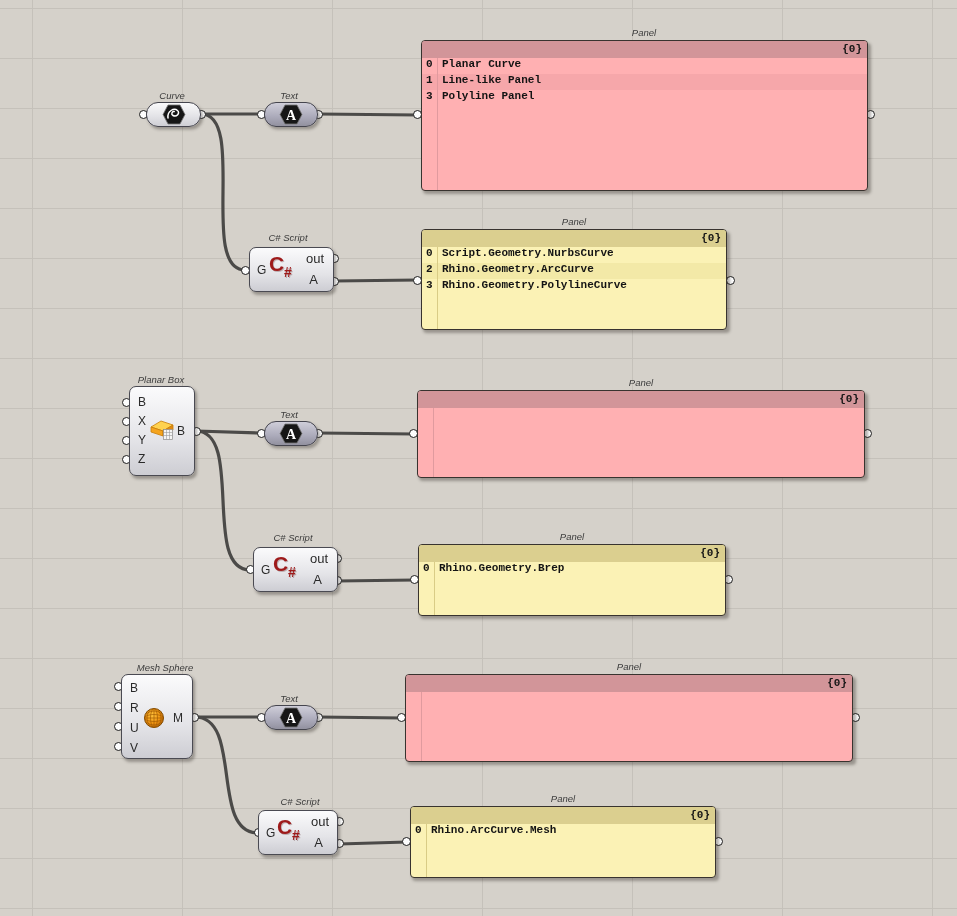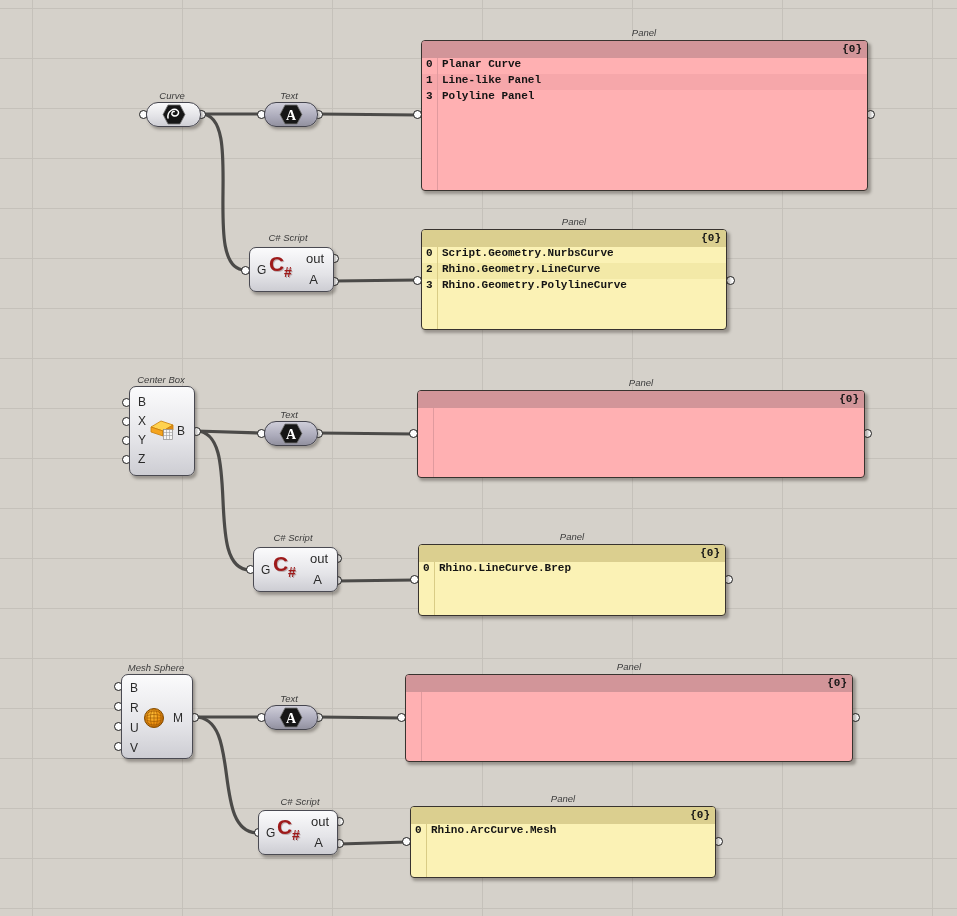--- a/index.html
+++ b/index.html
@@ -160,27 +160,27 @@
     <span class="portBig" style="right:15px;bottom:4px">A</span>
   </div>
 
   <div class="gh-label" style="left:574px;top:216px">Panel</div>
   <div class="panel yellow" style="left:421px;top:229px;width:306px;height:101px">
     <div class="phdr">
       <span class="pbadge">{0}</span>
     </div>
     <div class="pbody">
       <div class="prow"><span class="pidx">0</span><span class="ptxt">Script.Geometry.NurbsCurve</span></div>
-      <div class="prow"><span class="pidx">2</span><span class="ptxt">Rhino.Geometry.LineCurve</span></div>
+      <div class="prow"><span class="pidx">2</span><span class="ptxt">Rhino.Geometry.ArcCurve</span></div>
       <div class="prow"><span class="pidx">3</span><span class="ptxt">Rhino.Geometry.PolylineCurve</span></div>
     </div>
     <div class="pline"></div>
   </div>
 
-  <div class="gh-label" style="left:161px;top:374px">Center Box</div>
+  <div class="gh-label" style="left:161px;top:374px">Planar Box</div>
   <div class="comp" style="left:129px;top:386px;width:66px;height:90px">
     <span class="portL" style="left:8px;top:8px">B</span>
     <span class="portL" style="left:8px;top:27px">X</span>
     <span class="portL" style="left:8px;top:46px">Y</span>
     <span class="portL" style="left:8px;top:65px">Z</span>
     <span class="portL" style="right:9px;top:37px">B</span>
     <svg width="28" height="24" viewBox="0 0 28 24" style="position:absolute;left:18px;top:31px">
       <polygon points="3,9 13,3 25,7 15,13" fill="#ffd24f" stroke="#c87d0a" stroke-width="0.8"></polygon>
       <polygon points="3,9 15,13 15,18 3,14" fill="#f5a41e" stroke="#c87d0a" stroke-width="0.8"></polygon>
       <polygon points="15,13 25,7 25,12 15,18" fill="#e08a12" stroke="#c87d0a" stroke-width="0.8"></polygon>
@@ -213,26 +213,26 @@
     <span class="portBig" style="right:9px;top:3px">out</span>
     <span class="portBig" style="right:15px;bottom:4px">A</span>
   </div>
 
   <div class="gh-label" style="left:572px;top:531px">Panel</div>
   <div class="panel yellow" style="left:418px;top:544px;width:308px;height:72px">
     <div class="phdr">
       <span class="pbadge">{0}</span>
     </div>
     <div class="pbody">
-      <div class="prow"><span class="pidx">0</span><span class="ptxt">Rhino.LineCurve.Brep</span></div>
-    </div>
-    <div class="pline"></div>
-  </div>
-
-  <div class="gh-label" style="left:156px;top:662px">Mesh Sphere</div>
+      <div class="prow"><span class="pidx">0</span><span class="ptxt">Rhino.Geometry.Brep</span></div>
+    </div>
+    <div class="pline"></div>
+  </div>
+
+  <div class="gh-label" style="left:165px;top:662px">Mesh Sphere</div>
   <div class="comp" style="left:121px;top:674px;width:72px;height:85px">
     <span class="portL" style="left:8px;top:6px">B</span>
     <span class="portL" style="left:8px;top:26px">R</span>
     <span class="portL" style="left:8px;top:46px">U</span>
     <span class="portL" style="left:8px;top:66px">V</span>
     <span class="portL" style="right:9px;top:36px">M</span>
     <svg width="24" height="24" viewBox="0 0 24 24" style="position:absolute;left:20px;top:31px">
       <defs>
         <radialGradient id="sph" cx="40%" cy="35%" r="70%">
           <stop offset="0%" stop-color="#ffc43e"></stop>

